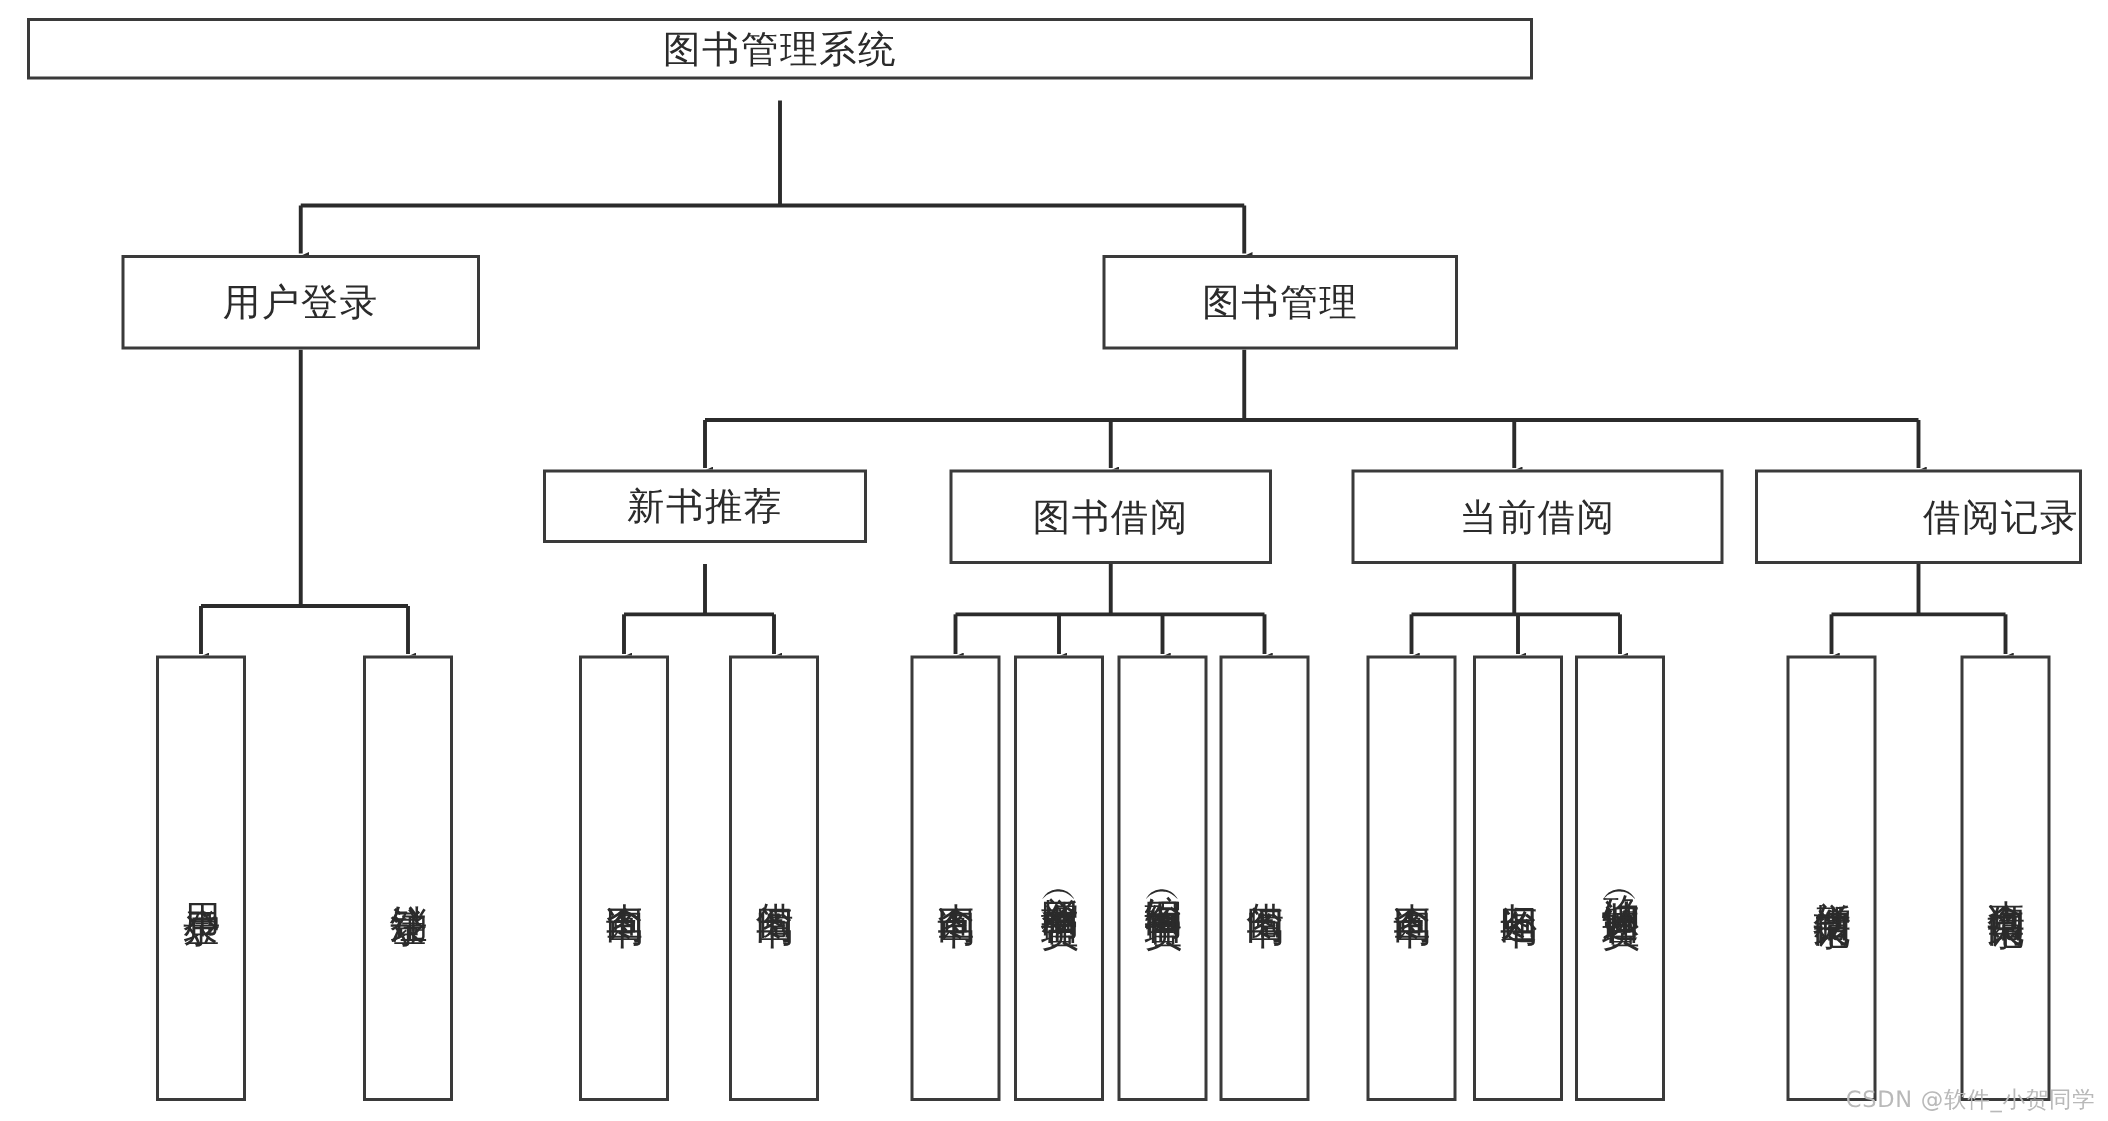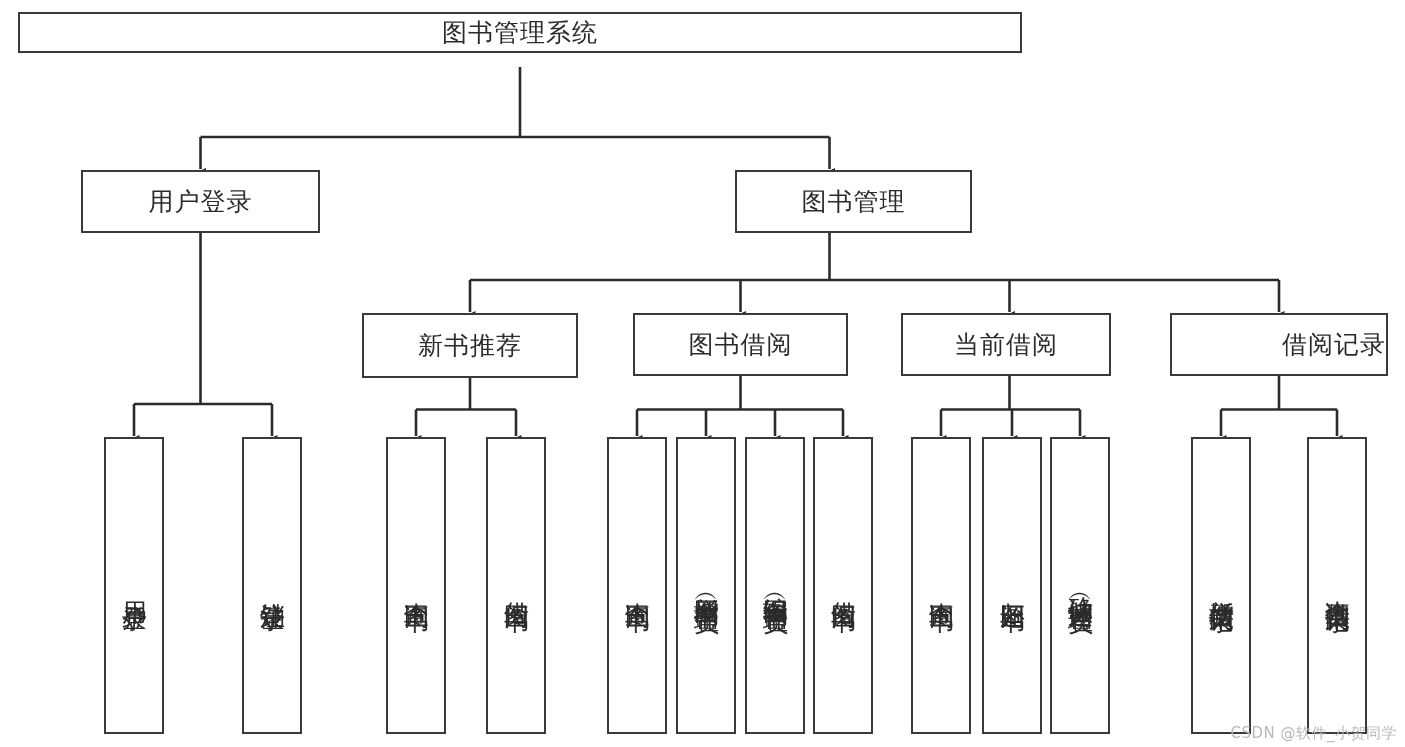--- a/index.html
+++ b/index.html
@@ -117,27 +117,27 @@
   <div id="nodes">
       <div class="node horiz" style="left: 18px; top: 12px; width: 1004px; height: 41px;">
         <span class="htext">图书管理系统</span>
       </div>
       <div class="node horiz" style="left: 81px; top: 170px; width: 239px; height: 63px;">
         <span class="htext">用户登录</span>
       </div>
       <div class="node horiz" style="left: 711px; top: 170px; width: 237px; height: 63px; margin-left: 24px;">
         <span class="htext">图书管理</span>
       </div>
-      <div class="node horiz" style="left: 362px; top: 313px; width: 216px; height: 65px;">
+      <div class="node horiz" style="left: 362px; top: 313px; width: 216px; height: 49px;">
         <span class="htext">新书推荐</span>
       </div>
       <div class="node horiz" style="left: 633px; top: 313px; width: 215px; height: 63px;">
         <span class="htext">图书借阅</span>
       </div>
-      <div class="node horiz" style="left: 901px; top: 313px; width: 210px; height: 63px;">
+      <div class="node horiz" style="left: 901px; top: 313px; width: 248px; height: 63px;">
         <span class="htext">当前借阅</span>
       </div>
       <div class="node horiz" style="left: 1170px; top: 313px; width: 218px; height: 63px; justify-content: flex-end;">
         <span class="htext">借阅记录</span>
       </div>
       <div class="node vert" style="left: 104px; top: 437px; width: 60px; height: 297px;">
         <span class="vtext">用户登录</span>
       </div>
       <div class="node vert" style="left: 242px; top: 437px; width: 60px; height: 297px;">
         <span class="vtext">注销登录</span>

